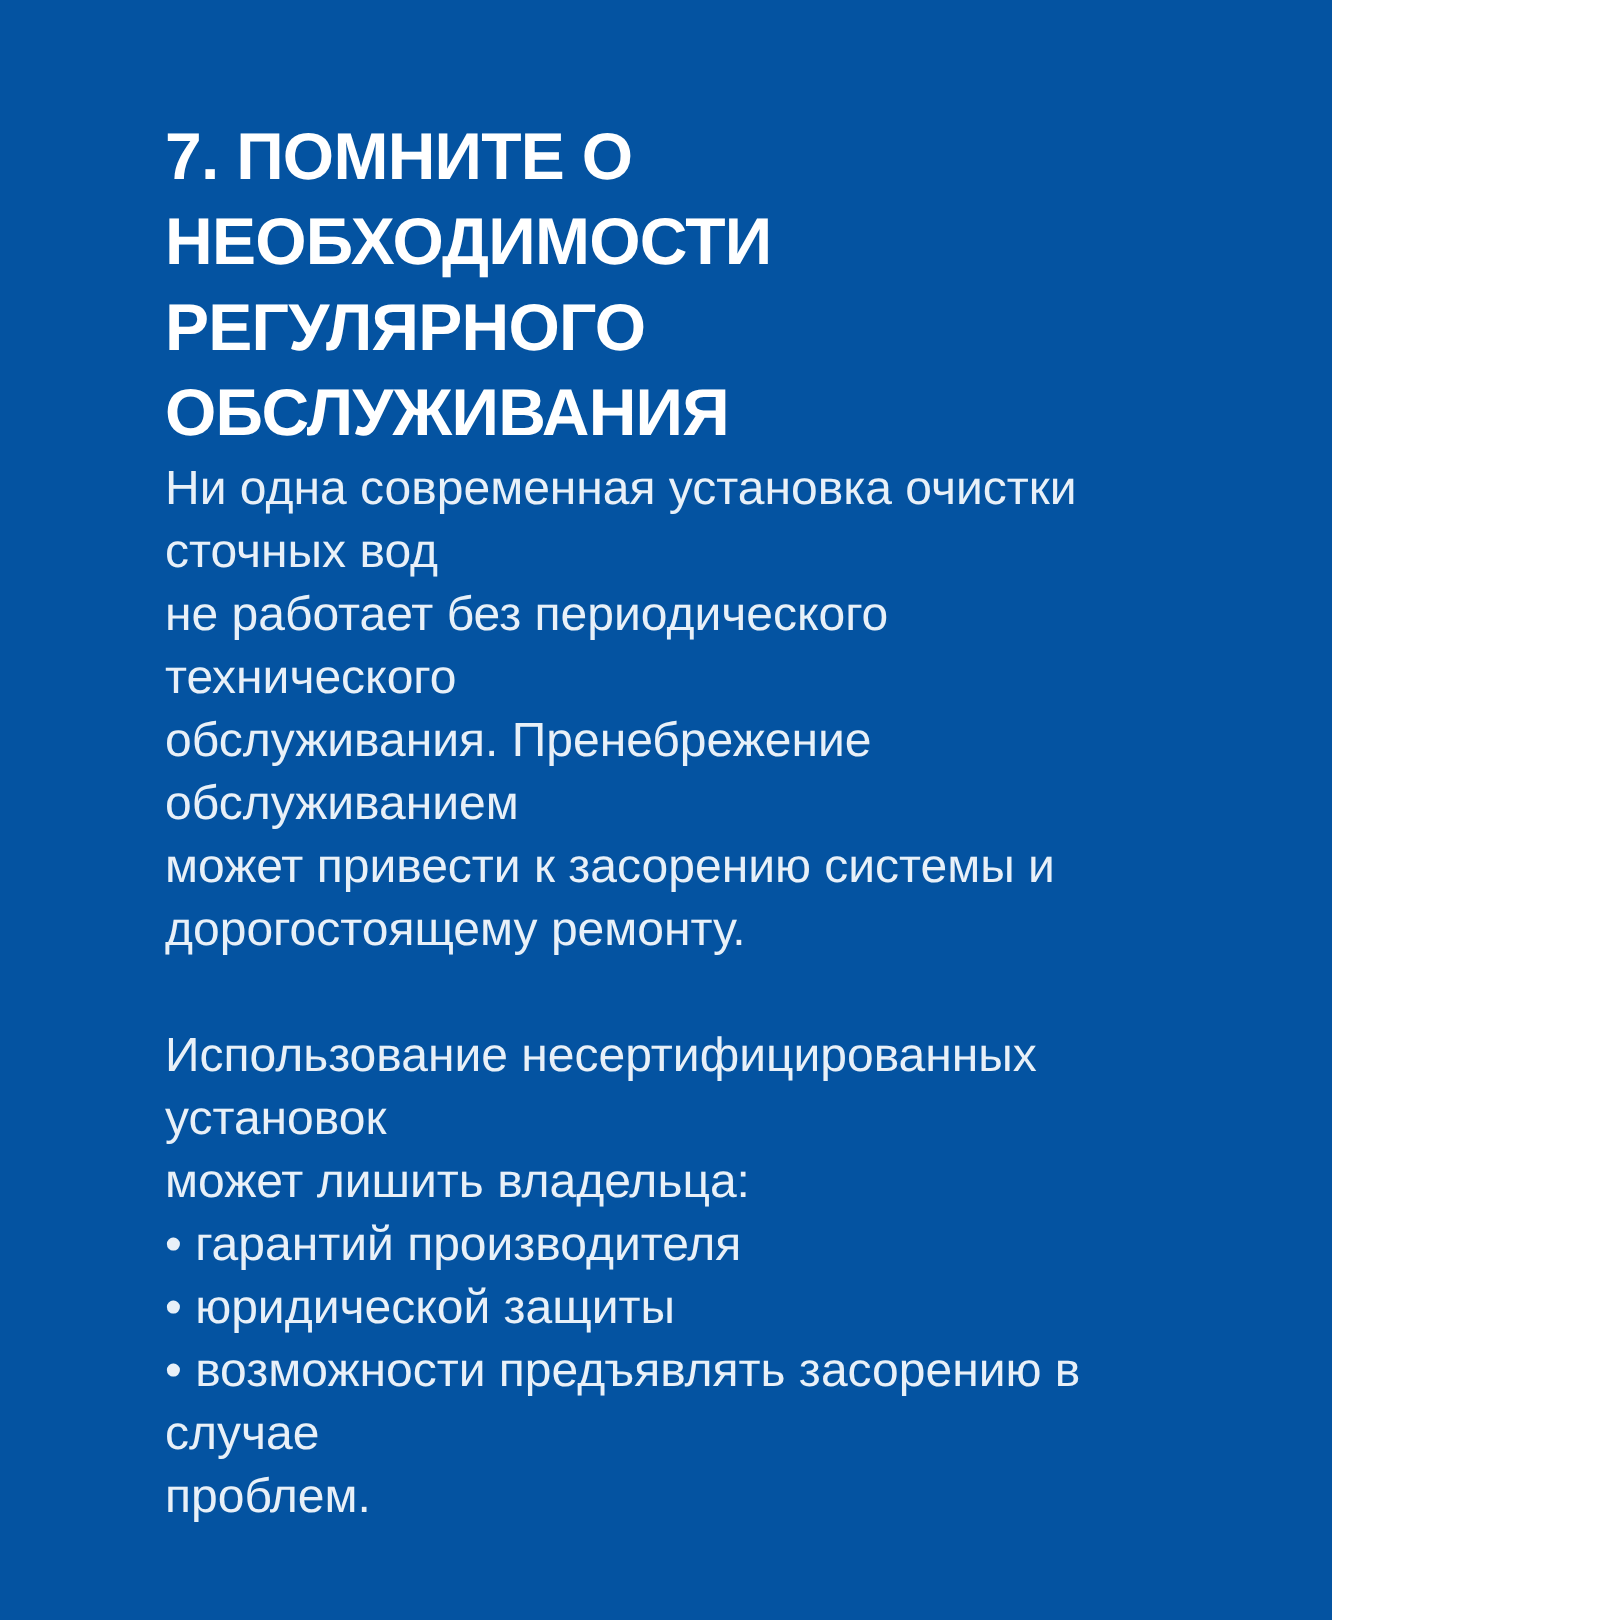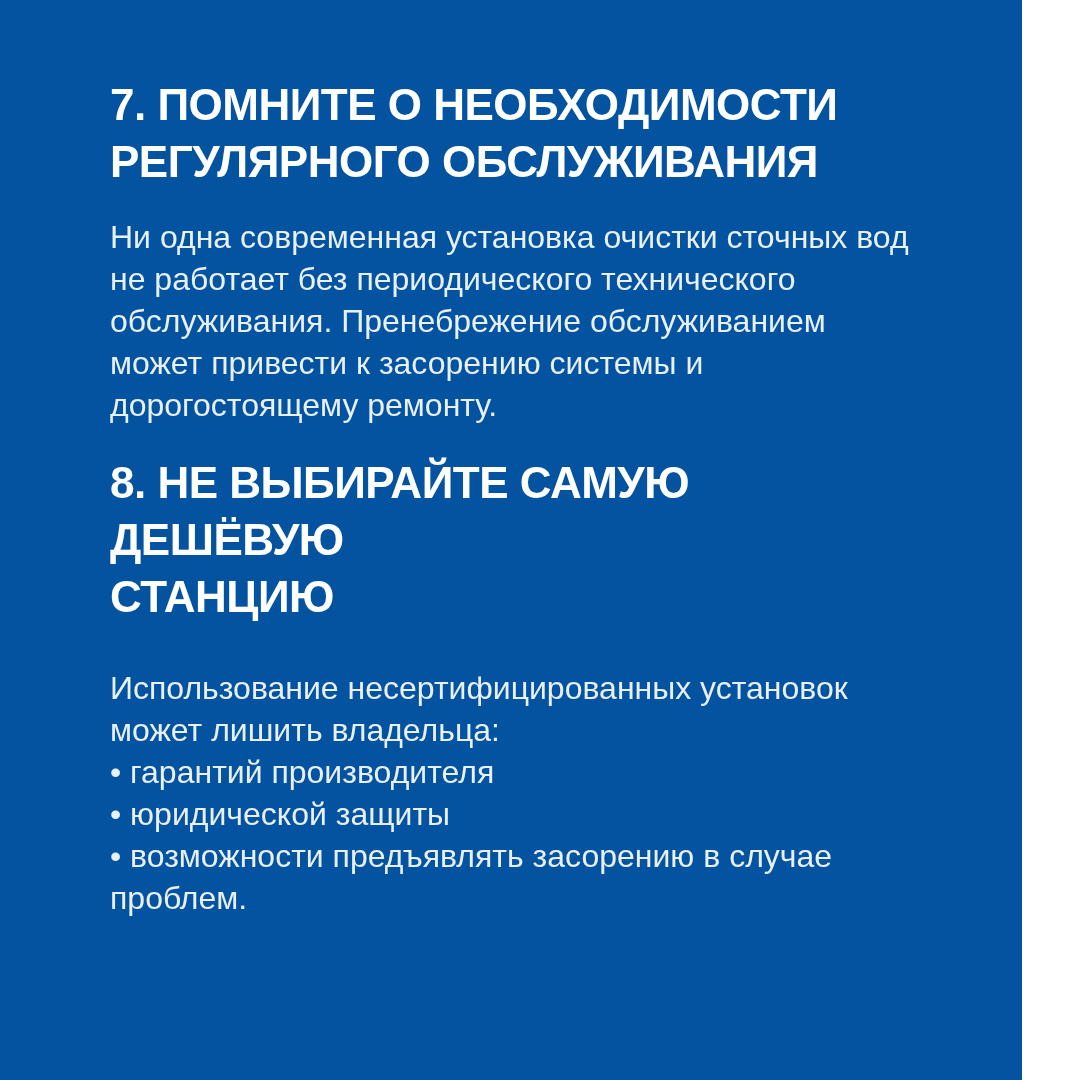--- a/index.html
+++ b/index.html
@@ -1,21 +1,21 @@
 <!DOCTYPE html>
 <html style="--bg: #0453a1; --heading: #ffffff; --body: #e8f0f8;"><head>
 <meta charset="utf-8">
 <style>
   html, body {
     margin: 0;
     padding: 0;
   }
   .slide {
     position: relative;
-    width: 1022px;
+    width: 888px;
     height: 1080px;
     box-sizing: border-box;
     padding: 76px 100px 0 110px;
     background: var(--bg, #0453a1);
     font-family: "Liberation Sans", sans-serif;
     overflow: hidden;
   }
   .heading {
     margin: 0;
     font-size: 44px;
@@ -27,21 +27,20 @@
   }
   .body {
     margin: 0;
     font-size: 32px;
     line-height: 42px;
     font-weight: normal;
     color: var(--body, #e8f0f8);
     white-space: pre-line;
   }
   .section-tip-7 .body {
-    margin-top: 26px;
   }
   .section-tip-8 {
     margin-top: 28px;
   }
   .section-tip-8 .body.first {
     margin-top: 24px;
   }
   .body.bullets-paragraph {
     margin-top: 42px;
   }
@@ -55,22 +54,20 @@
     <h1 class="heading">7. ПОМНИТЕ О НЕОБХОДИМОСТИ
 РЕГУЛЯРНОГО ОБСЛУЖИВАНИЯ</h1>
     <p class="body">Ни одна современная установка очистки сточных вод
 не работает без периодического технического
 обслуживания. Пренебрежение обслуживанием
 может привести к засорению системы и
 дорогостоящему ремонту.</p>
   </section>
 
   <section class="section-tip-8">
-    <h1 class="heading">8. НЕ ВЫБИРАЙТЕ САМУЮ ДЕШЁВУЮ
-СТАНЦИЮ</h1>
     <p class="body bullets-paragraph">Использование несертифицированных установок
 может лишить владельца:
 • гарантий производителя
 • юридической защиты
 • возможности предъявлять засорению в случае
 проблем.</p>
   </section>
 
 </div>
 

